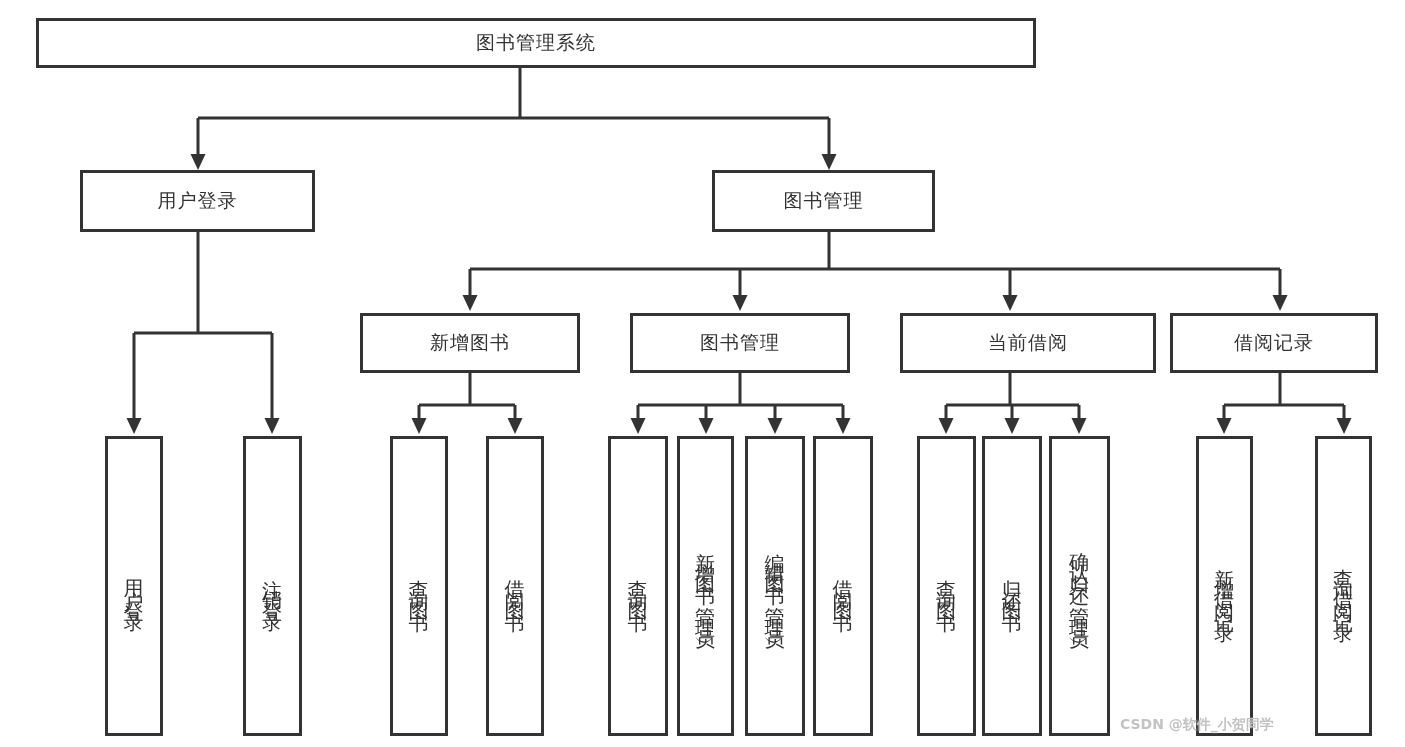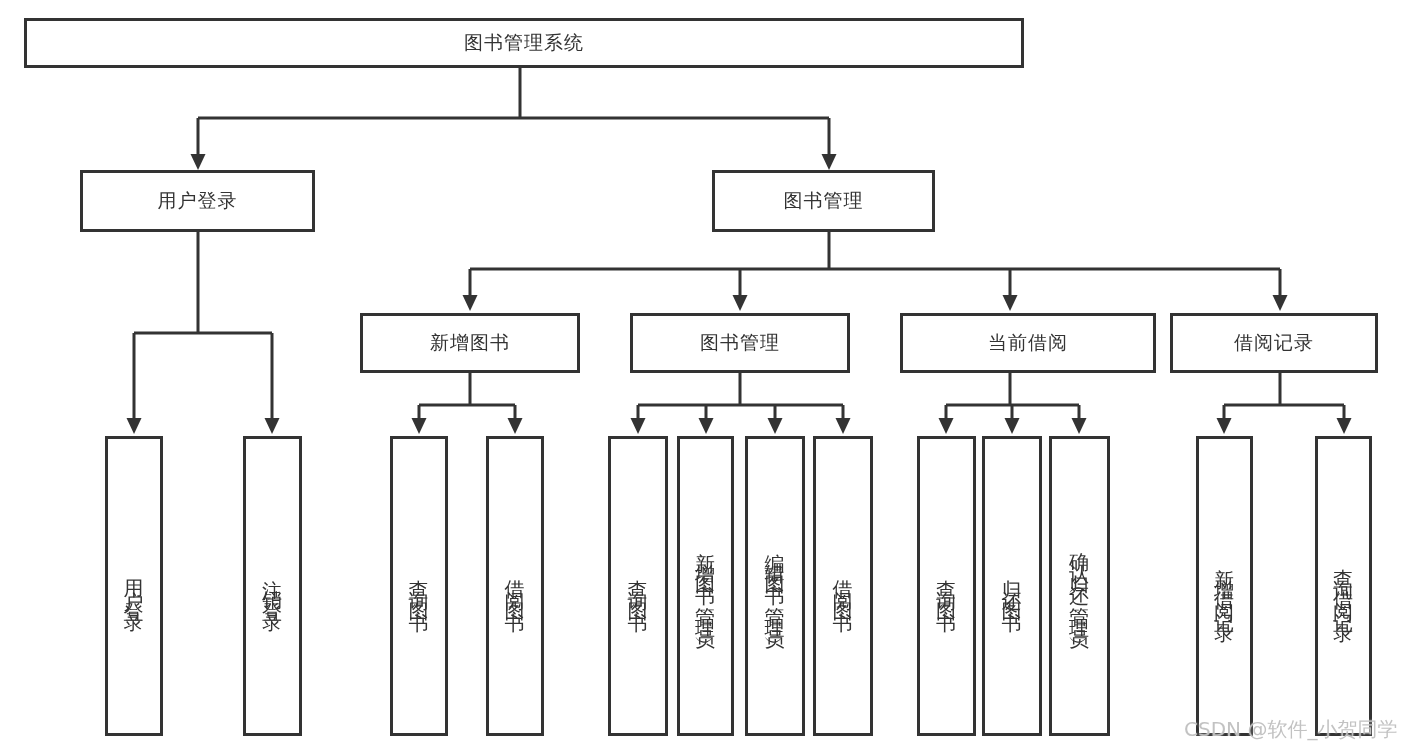--- a/index.html
+++ b/index.html
@@ -14,23 +14,24 @@
     border:3px solid #333333;color:#333333;
     display:flex;align-items:center;justify-content:center;
     z-index:2;
   }
   .node.h span{font-size:19px;letter-spacing:1px;white-space:nowrap;}
   .node.v span{
     writing-mode:vertical-rl;text-orientation:mixed;
     font-size:20px;letter-spacing:11px;line-height:1;white-space:nowrap;
   }
   .watermark{
-    position:absolute;left:1184px;top:716px;z-index:3;
-    font-size:20px;color:rgba(191,191,191,0.95);white-space:nowrap;
+    position:absolute;left:1120px;top:716px;z-index:3;
+    font-size:14px;color:rgba(191,191,191,0.95);white-space:nowrap;
     text-shadow:0 0 2px rgba(255,255,255,0.8);
+    font-weight:bold;
   }
 </style>
 </head>
 <body>
 
 <div class="chart">
 
   <svg class="wires" viewBox="0 0 1405 747">
     <g stroke="#333333" stroke-width="3" fill="none">
       <path d="M520 68 V118 M198 118 H829 M198 118 V158 M829 118 V158"></path>
@@ -87,21 +88,21 @@
 
     <g stroke="#333333" stroke-width="3" fill="none">
       <path d="M1280 373 V405 M1224 405 H1344 M1224 405 V420 M1344 405 V420"></path>
     </g>
     <g fill="#333333" stroke="none">
       <polygon points="1216.5,418 1231.5,418 1224,434"></polygon>
       <polygon points="1336.5,418 1351.5,418 1344,434"></polygon>
     </g>
   </svg>
 
-  <div class="node h" style="left:24px;top:18px;width:1000px;height:50px">
+  <div class="node h" style="left:36px;top:18px;width:1000px;height:50px">
     <span>图书管理系统</span>
   </div>
 
   <div class="node h" style="left:80px;top:170px;width:235px;height:62px">
     <span>用户登录</span>
   </div>
   <div class="node h" style="left:712px;top:170px;width:223px;height:62px">
     <span>图书管理</span>
   </div>
 

